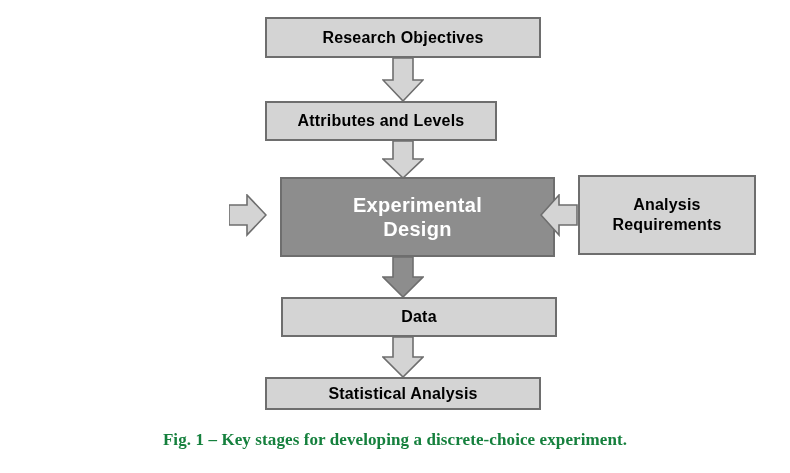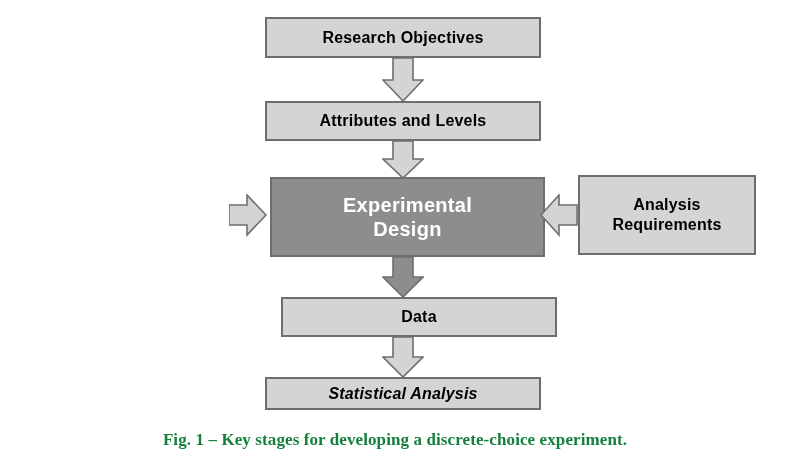--- a/index.html
+++ b/index.html
@@ -75,38 +75,38 @@
   <div class="node" style="left:265px; top:17px; width:276px; height:41px;">
     <span class="node-label">Research Objectives</span>
   </div>
 
   <div class="arrow" style="left:382px; top:58px; width:42px; height:44px;">
     <svg width="42" height="44" viewBox="0 0 42 44">
       <polygon points="11,0 31,0 31,22 41,22 21,43 1,22 11,22" fill="#d4d4d4" stroke="#6e6e6e" stroke-width="1.6" stroke-linejoin="miter"></polygon>
     </svg>
   </div>
 
-  <div class="node" style="left:265px; top:101px; width:276px; height:40px;">
+  <div class="node" style="left:265px; top:101px; width:232px; height:40px;">
     <span class="node-label">Attributes and Levels</span>
   </div>
 
   <div class="arrow" style="left:382px; top:141px; width:42px; height:38px;">
     <svg width="42" height="38" viewBox="0 0 42 38">
       <polygon points="11,0 31,0 31,18 41,18 21,37 1,18 11,18" fill="#d4d4d4" stroke="#6e6e6e" stroke-width="1.6" stroke-linejoin="miter"></polygon>
     </svg>
   </div>
 
 
   <div class="arrow" style="left:229px; top:194px; width:38px; height:43px;">
     <svg width="38" height="43" viewBox="0 0 38 43">
       <polygon points="0,11 18,11 18,1 37,21 18,41 18,31 0,31" fill="#d4d4d4" stroke="#6e6e6e" stroke-width="1.6" stroke-linejoin="miter"></polygon>
     </svg>
   </div>
 
-  <div class="node emphasis" style="left:270px; top:177px; width:275px; height:80px;">
+  <div class="node emphasis" style="left:280px; top:177px; width:275px; height:80px;">
     <span class="node-label">Experimental
 Design</span>
   </div>
 
   <div class="arrow" style="left:540px; top:194px; width:38px; height:43px;">
     <svg width="38" height="43" viewBox="0 0 38 43">
       <polygon points="37,11 19,11 19,1 1,21 19,41 19,31 37,31" fill="#d4d4d4" stroke="#6e6e6e" stroke-width="1.6" stroke-linejoin="miter"></polygon>
     </svg>
   </div>
 
@@ -124,19 +124,19 @@
   <div class="node" style="left:265px; top:297px; width:276px; height:40px;margin-left:16px;">
     <span class="node-label">Data</span>
   </div>
 
   <div class="arrow" style="left:382px; top:337px; width:42px; height:41px;">
     <svg width="42" height="41" viewBox="0 0 42 41">
       <polygon points="11,0 31,0 31,20 41,20 21,40 1,20 11,20" fill="#d4d4d4" stroke="#6e6e6e" stroke-width="1.6" stroke-linejoin="miter"></polygon>
     </svg>
   </div>
 
-  <div class="node" style="left:265px; top:377px; width:276px; height:33px;font-style:italic;">
+  <div class="node" style="left:265px; top:377px; width:276px; height:33px;">
     <span class="node-label">Statistical Analysis</span>
   </div>
 
   <div id="caption">Fig. 1  – Key stages for developing a discrete-choice experiment.</div>
 
 </div>
 
 </body></html>

